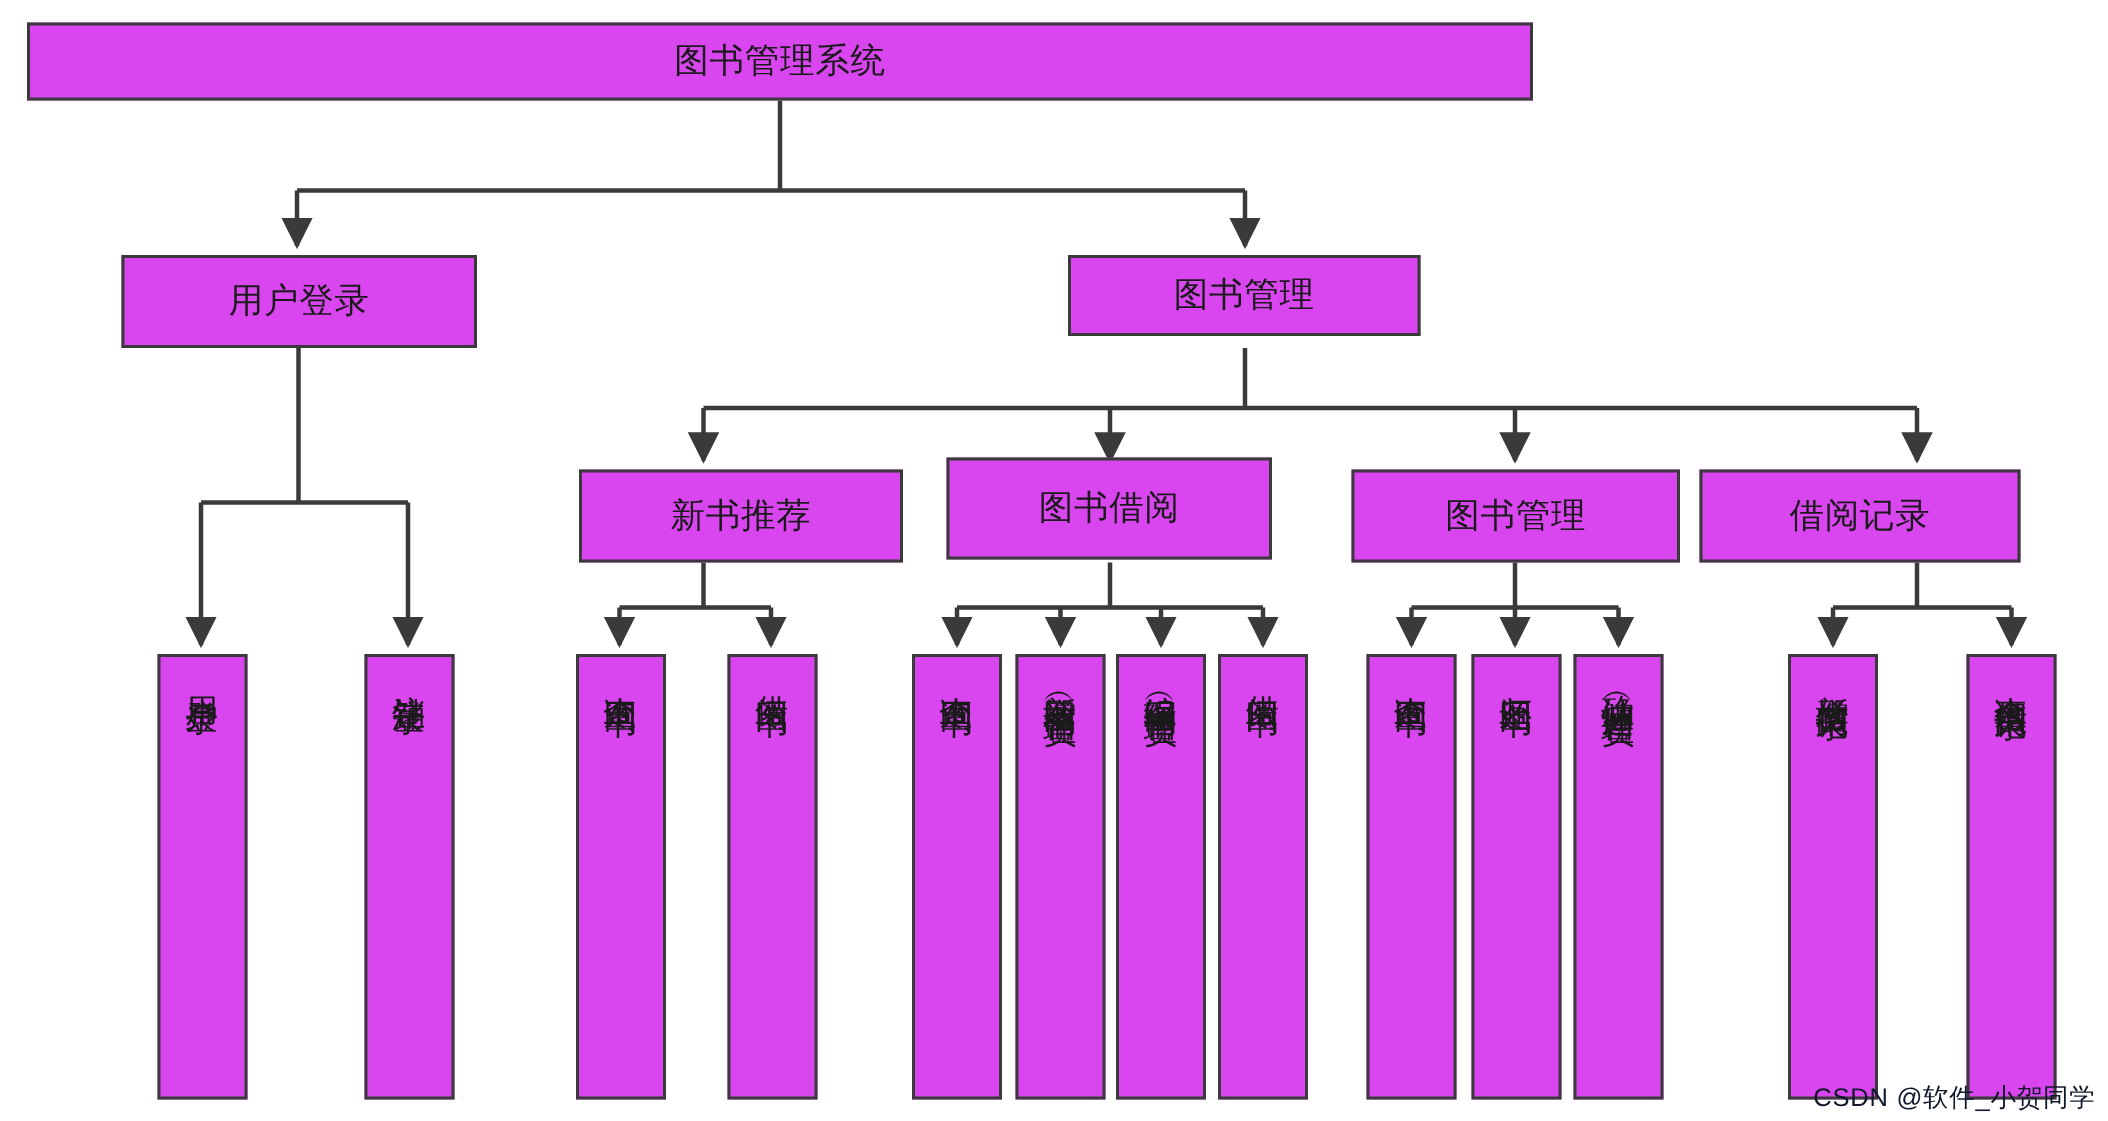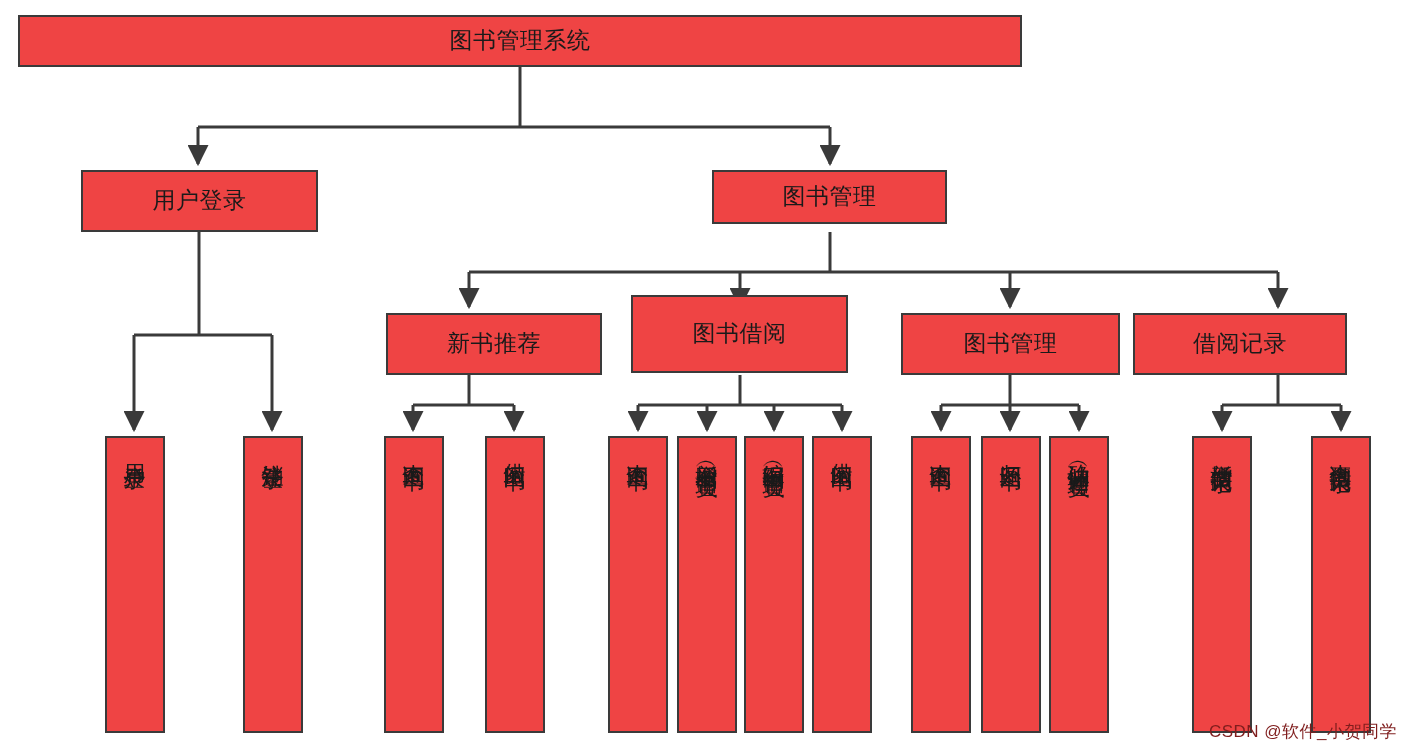--- a/index.html
+++ b/index.html
@@ -23,21 +23,21 @@
     left: 0;
     top: 0;
     width: 1405px;
     height: 747px;
     pointer-events: none;
   }
   .node {
     position: absolute;
     box-sizing: border-box;
     border: 2.5px solid #3a3a3a;
-    background: #ef4444;
+    background: #d946ef;
     display: flex;
     align-items: center;
     justify-content: center;
     color: #1a1a1a;
   }
   .node .label {
     display: block;
     text-align: center;
     line-height: 1.12;
     white-space: pre;
@@ -60,21 +60,21 @@
     font-size: 22px;
     line-height: 1.05;
     letter-spacing: 2px;
     white-space: pre;
   }
   #watermark {
     position: absolute;
     right: 8px;
     bottom: 4px;
     font-size: 17px;
-    color: #7f1d1d;
+    color: #0f172a;
     letter-spacing: 0.5px;
     user-select: none;
   }
 </style>
 </head>
 <body>
 
 <div id="diagram-root">
 
   <svg id="edge-layer" viewBox="0 0 1405 747" xmlns="http://www.w3.org/2000/svg">
@@ -134,21 +134,21 @@
   <div class="node node-h" style="left:81px; top:170px; width:237px; height:62px;">
     <span class="label">用户登录</span>
   </div>
   <div class="node node-h" style="left:712px; top:170px; width:235px; height:54px;">
     <span class="label">图书管理</span>
   </div>
 
   <div class="node node-h" style="left:362px; top:313px; width:216px; height:62px;margin-left:24px;">
     <span class="label">新书推荐</span>
   </div>
-  <div class="node node-h" style="left:631px; top:295px; width:217px; height:78px;">
+  <div class="node node-h" style="left:631px; top:305px; width:217px; height:68px;">
     <span class="label">图书借阅</span>
   </div>
   <div class="node node-h" style="left:901px; top:313px; width:219px; height:62px;">
     <span class="label">图书管理</span>
   </div>
   <div class="node node-h" style="left:1133px; top:313px; width:214px; height:62px;">
     <span class="label">借阅记录</span>
   </div>
 
   <div class="node node-v" style="left:105px; top:436px; width:60px; height:297px;">

